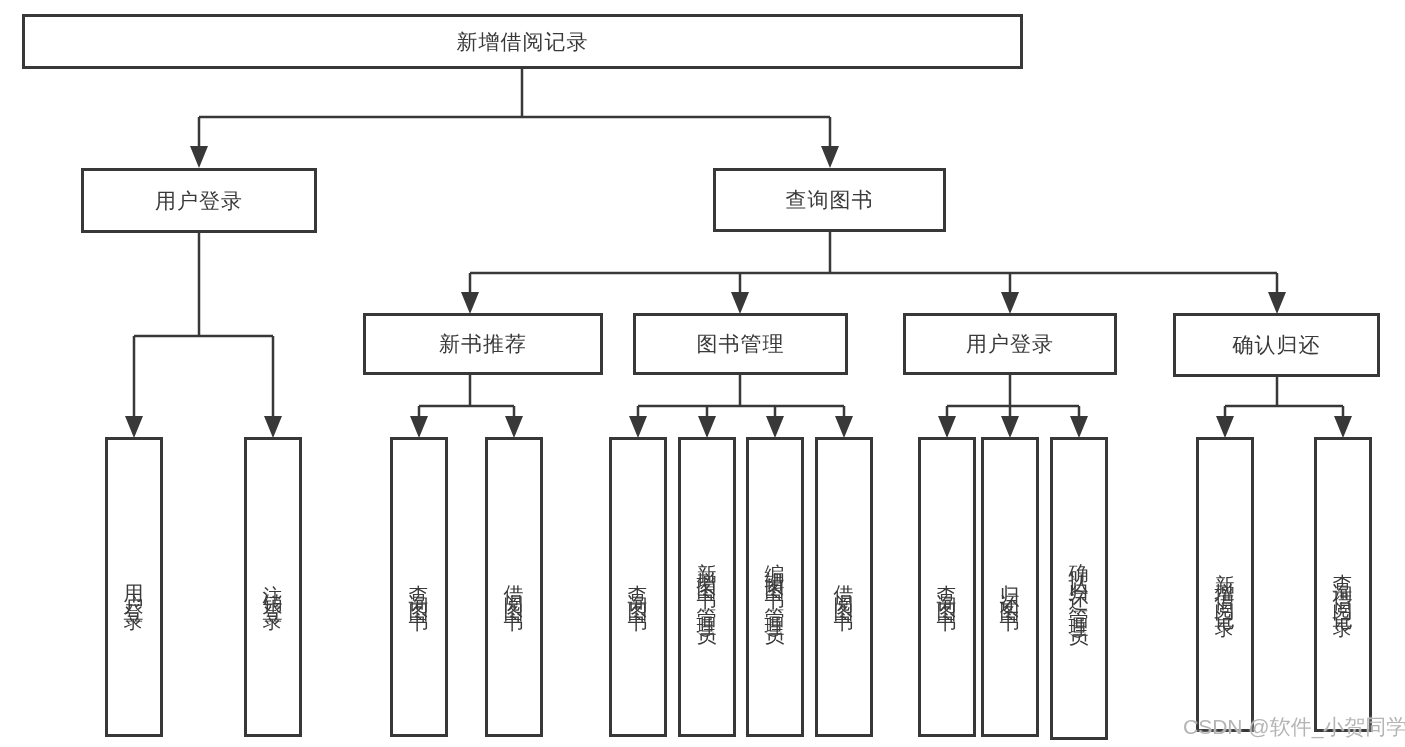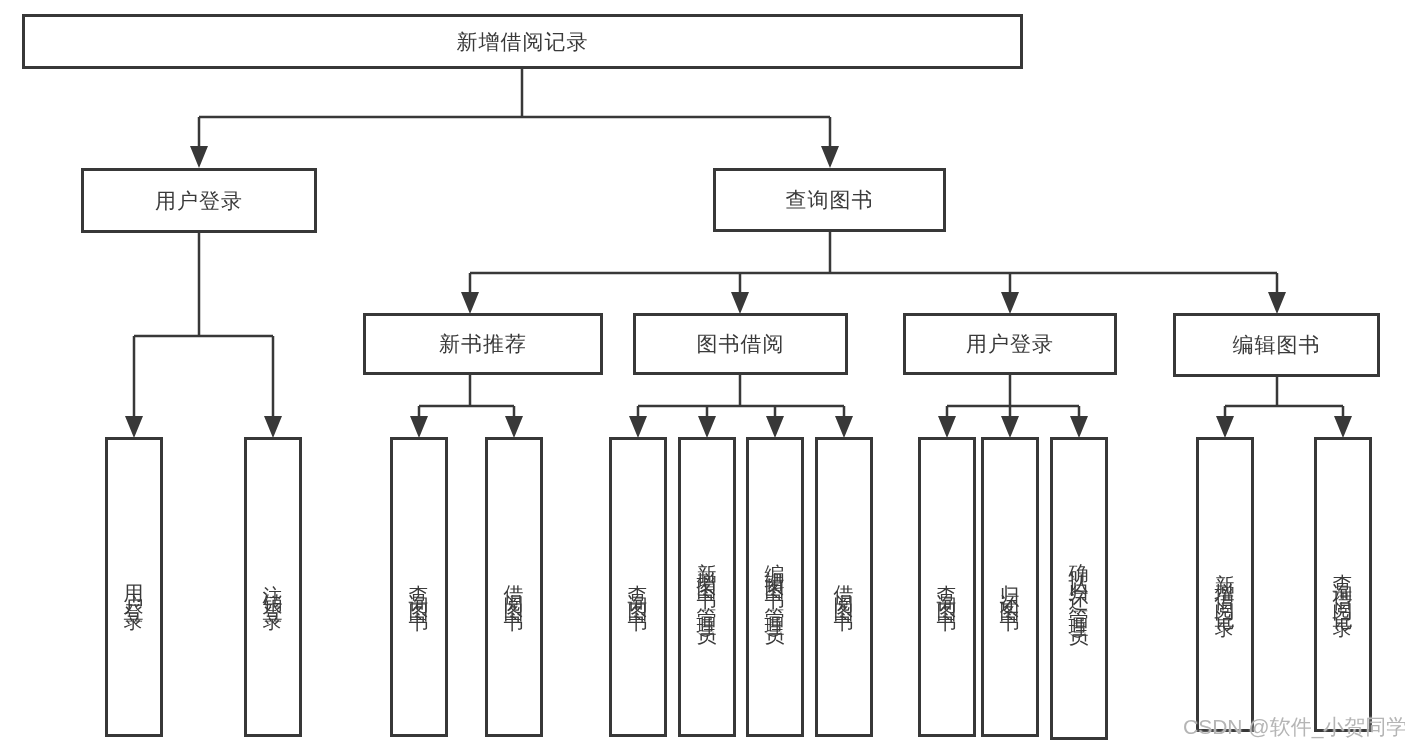--- a/index.html
+++ b/index.html
@@ -71,23 +71,23 @@
              M1070 416 H1088 L1079 438 Z
              M1216 416 H1234 L1225 438 Z  M1334 416 H1352 L1343 438 Z" fill="#383838"></path>
   </svg>
 
   <div class="hbox" style="left:22px;top:14px;width:1001px;height:55px;">新增借阅记录</div>
 
   <div class="hbox" style="left:81px;top:168px;width:236px;height:65px;">用户登录</div>
   <div class="hbox" style="left:713px;top:168px;width:233px;height:64px;">查询图书</div>
 
   <div class="hbox" style="left:363px;top:313px;width:240px;height:62px;">新书推荐</div>
-  <div class="hbox" style="left:633px;top:313px;width:215px;height:62px;">图书借阅</div>
+  <div class="hbox" style="left:633px;top:313px;width:215px;height:62px;">图书管理</div>
   <div class="hbox" style="left:903px;top:313px;width:214px;height:62px;">用户登录</div>
-  <div class="hbox" style="left:1173px;top:313px;width:207px;height:64px;">编辑图书</div>
+  <div class="hbox" style="left:1173px;top:313px;width:207px;height:64px;">确认归还</div>
 
   <div class="vbox" style="left:105px;top:437px;width:58px;height:300px;">
     <span class="vtext">用户登录</span>
   </div>
   <div class="vbox" style="left:244px;top:437px;width:58px;height:300px;">
     <span class="vtext">注销登录</span>
   </div>
 
   <div class="vbox" style="left:390px;top:437px;width:58px;height:300px;">
     <span class="vtext">查询图书</span>

